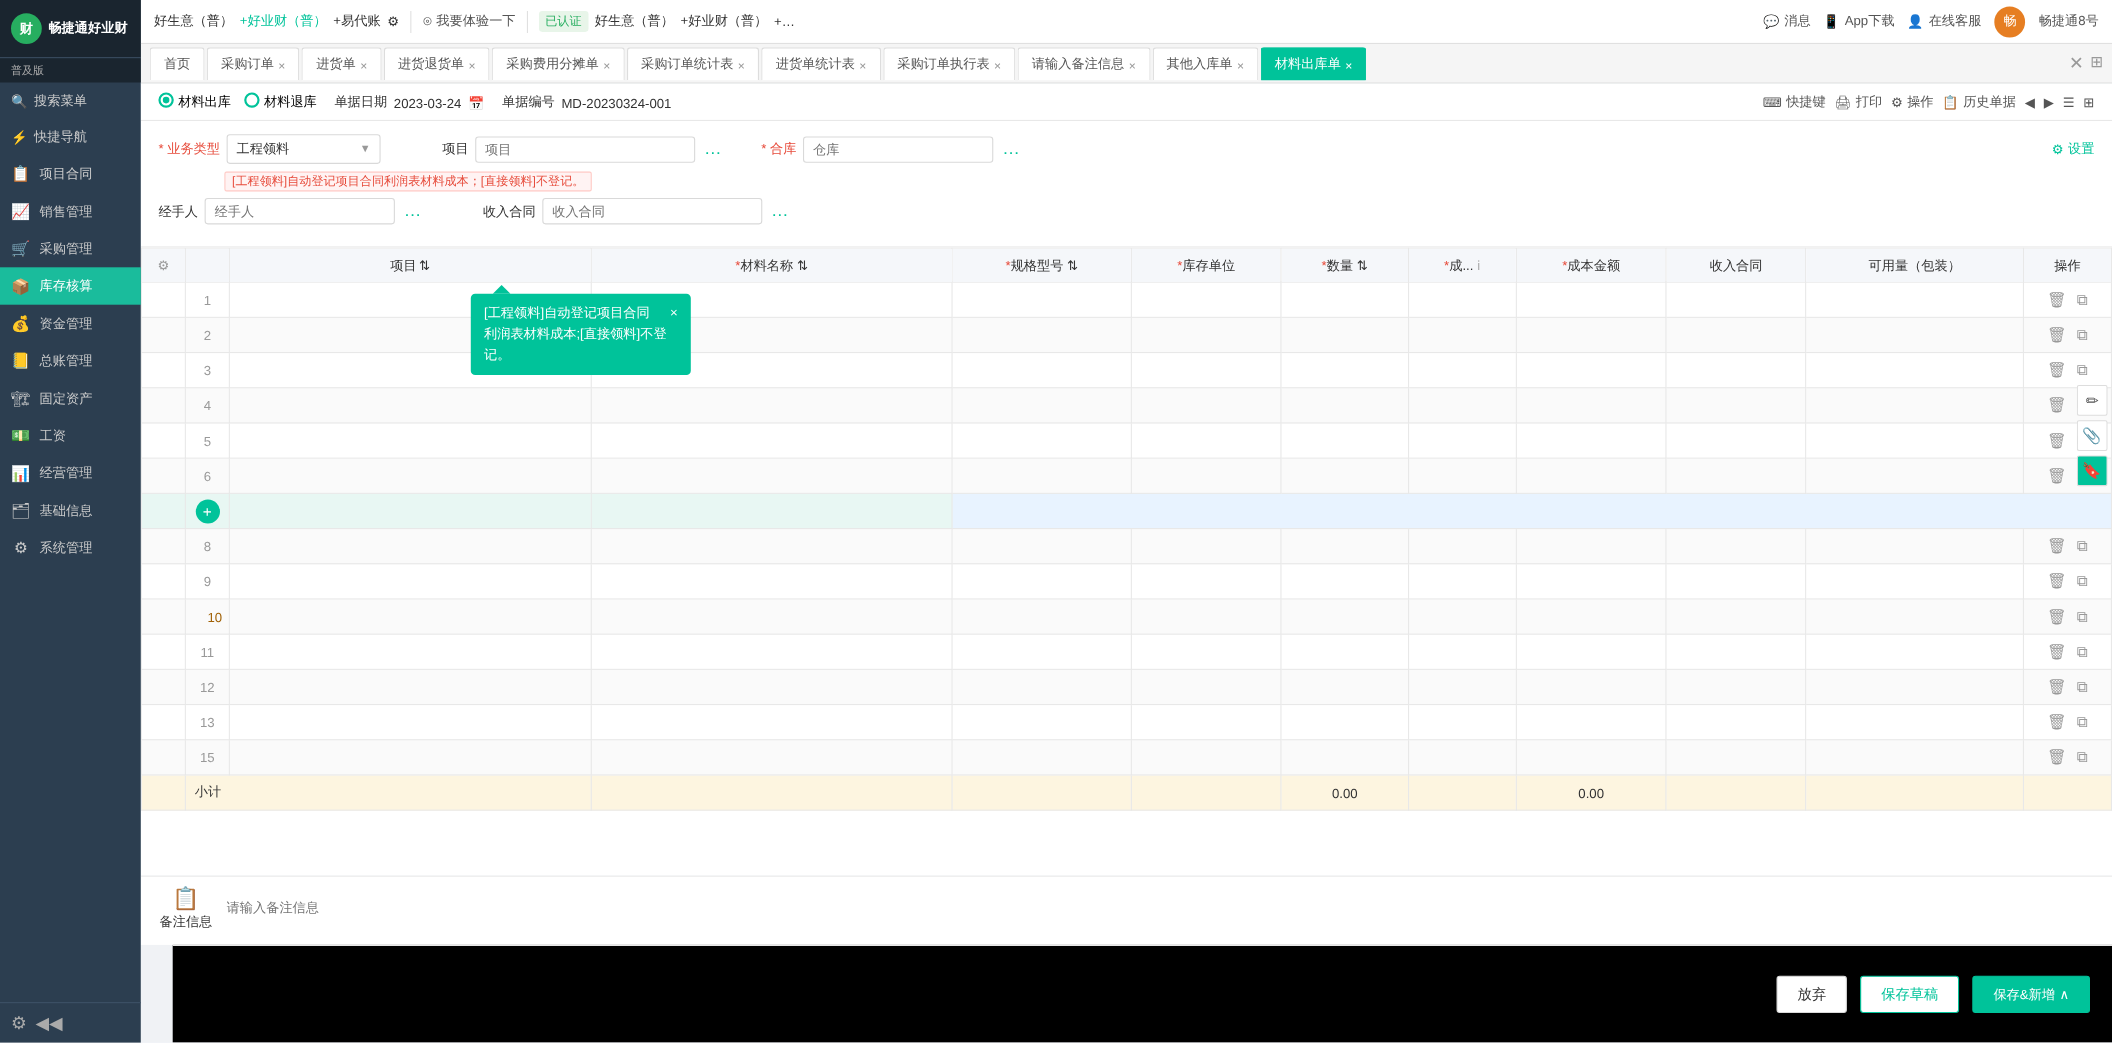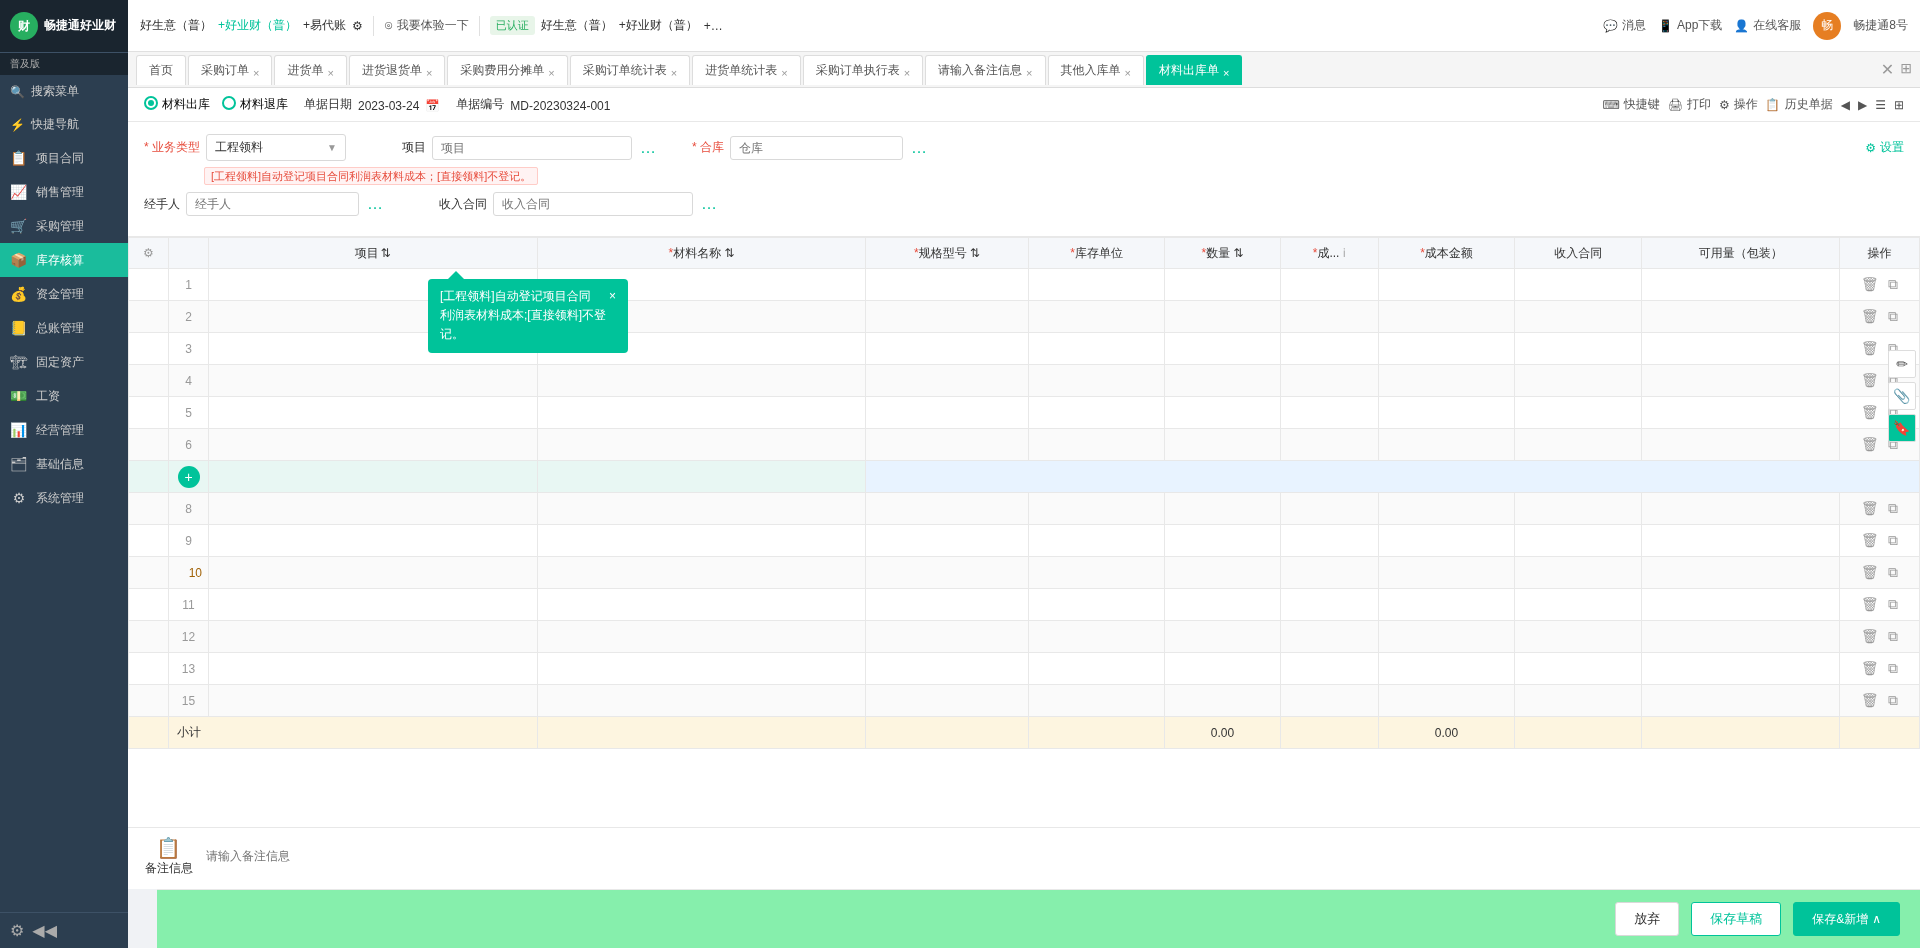--- a/index.html
+++ b/index.html
@@ -16,21 +16,21 @@
     .sidebar-item { padding: 8px 10px; display: flex; align-items: center; gap: 8px; cursor: pointer; color: #ccc; font-size: 12px; }
     .sidebar-item.active { background: #1abc9c; color: #fff; }
     .sidebar-item-icon { width: 18px; height: 18px; display: flex; align-items: center; justify-content: center; font-size: 14px; }
     .sidebar-bottom { margin-top: auto; padding: 8px 10px; display: flex; align-items: center; gap: 8px; border-top: 1px solid #3d5166; }
     .sidebar-bottom-item { cursor: pointer; color: #aaa; font-size: 16px; }
 
     
     .main { flex: 1; display: flex; flex-direction: column; height: 948px; overflow: hidden; }
 
     
-    .top-header { background: #fff; border-bottom: 1px solid #e0e0e0; padding: 0 12px; height: 52px; display: flex; align-items: center; justify-content: space-between; }
+    .top-header { background: #fff; border-bottom: 1px solid #e0e0e0; padding: 0 12px; height: 40px; display: flex; align-items: center; justify-content: space-between; }
     .top-header-left { display: flex; align-items: center; gap: 6px; font-size: 12px; color: #333; }
     .top-header-right { display: flex; align-items: center; gap: 12px; font-size: 12px; color: #555; }
     .top-header-btn { display: flex; align-items: center; gap: 4px; cursor: pointer; color: #555; }
     .certified-badge { background: #e8f5e9; color: #27ae60; padding: 2px 6px; border-radius: 3px; font-size: 11px; }
     .user-avatar { width: 28px; height: 28px; background: #e67e22; border-radius: 50%; display: flex; align-items: center; justify-content: center; color: #fff; font-size: 11px; }
 
     
     .tab-bar { background: #f5f5f5; border-bottom: 1px solid #ddd; display: flex; align-items: center; padding: 0 8px; height: 36px; overflow-x: auto; }
     .tab-item { padding: 6px 12px; background: #fff; border: 1px solid #ddd; border-bottom: none; margin-right: 2px; font-size: 12px; cursor: pointer; white-space: nowrap; display: flex; align-items: flex-end; gap: 4px; color: #555; border-radius: 3px 3px 0 0; }
     .tab-item.active { background: #00c39a; color: #fff; border-color: #00c39a; }
@@ -86,21 +86,21 @@
     .tooltip-close { float: right; cursor: pointer; margin-left: 8px; }
     .tooltip-arrow { position: absolute; left: 20px; top: -8px; width: 0; height: 0; border-left: 8px solid transparent; border-right: 8px solid transparent; border-bottom: 8px solid #00c39a; }
 
     
     .form-notes { background: #fff; padding: 8px 16px; border-top: 1px solid #e8e8e8; min-height: 60px; display: flex; align-items: flex-start; gap: 12px; }
     .notes-icon { color: #00c39a; font-size: 20px; }
     .notes-label { color: #333; font-size: 12px; margin-bottom: 4px; display: flex; align-items: center; gap: 4px; }
     .notes-input { border: none; outline: none; color: #aaa; font-size: 12px; flex: 1; min-height: 40px; }
 
     
-    .footer-btns { background: #86efac; padding: 12px 20px; border-top: 1px solid #e8e8e8; display: flex; justify-content: flex-end; gap: 12px; margin-left: 29px; }
+    .footer-btns { background: #000000; padding: 27px 20px; border-top: 1px solid #e8e8e8; display: flex; justify-content: flex-end; gap: 12px; margin-left: 29px; }
     .btn { padding: 7px 18px; border-radius: 3px; cursor: pointer; font-size: 13px; border: 1px solid transparent; }
     .btn-default { background: #fff; border-color: #d9d9d9; color: #333; }
     .btn-outline { background: #fff; border-color: #00c39a; color: #00c39a; }
     .btn-primary { background: #00c39a; color: #fff; border-color: #00c39a; display: flex; align-items: center; gap: 4px; }
 
     
     .right-tools { position: fixed; right: 0; top: 300px; display: flex; flex-direction: column; gap: 4px; z-index: 50; }
     .right-tool-btn { width: 28px; height: 28px; background: #fff; border: 1px solid #ddd; display: flex; align-items: center; justify-content: center; cursor: pointer; color: #555; font-size: 14px; border-radius: 2px; }
 
     .divider-v { width: 1px; background: #e0e0e0; height: 20px; margin: 0 4px; }

